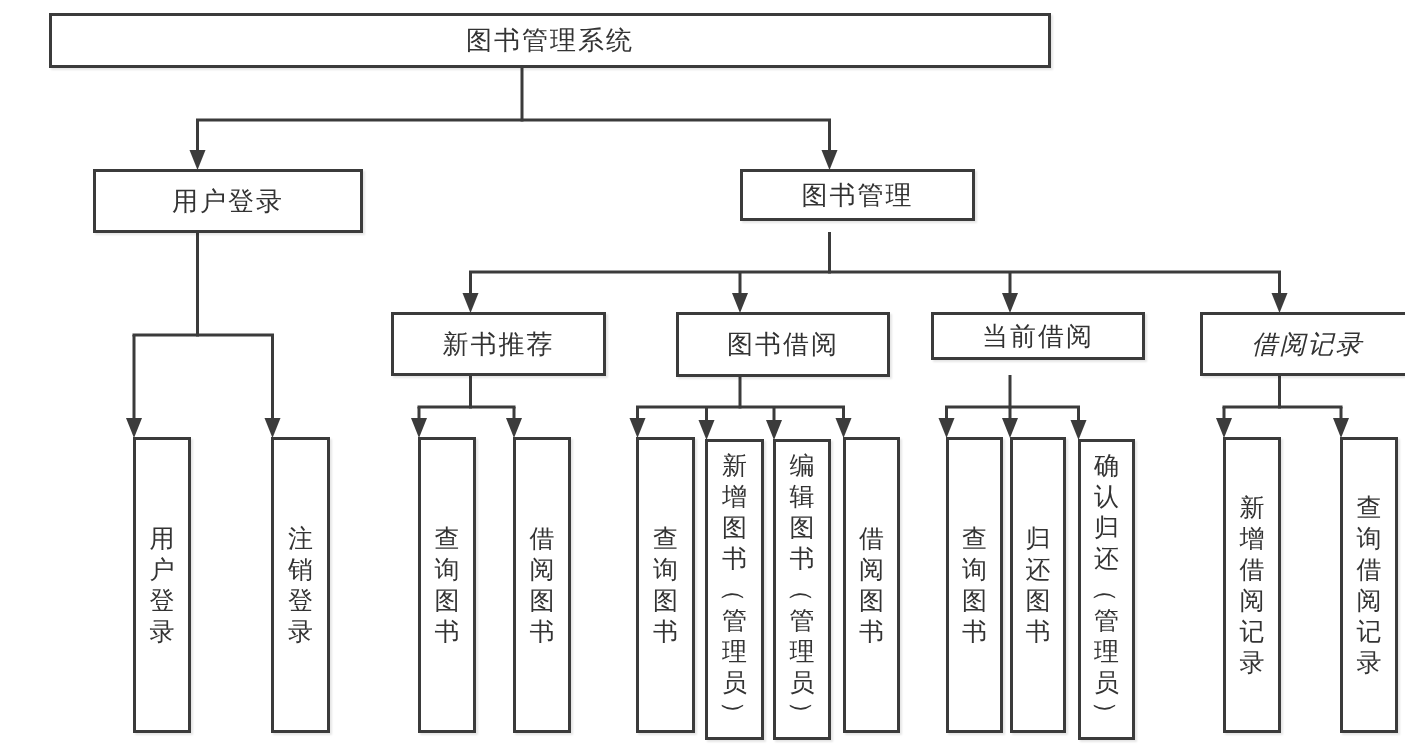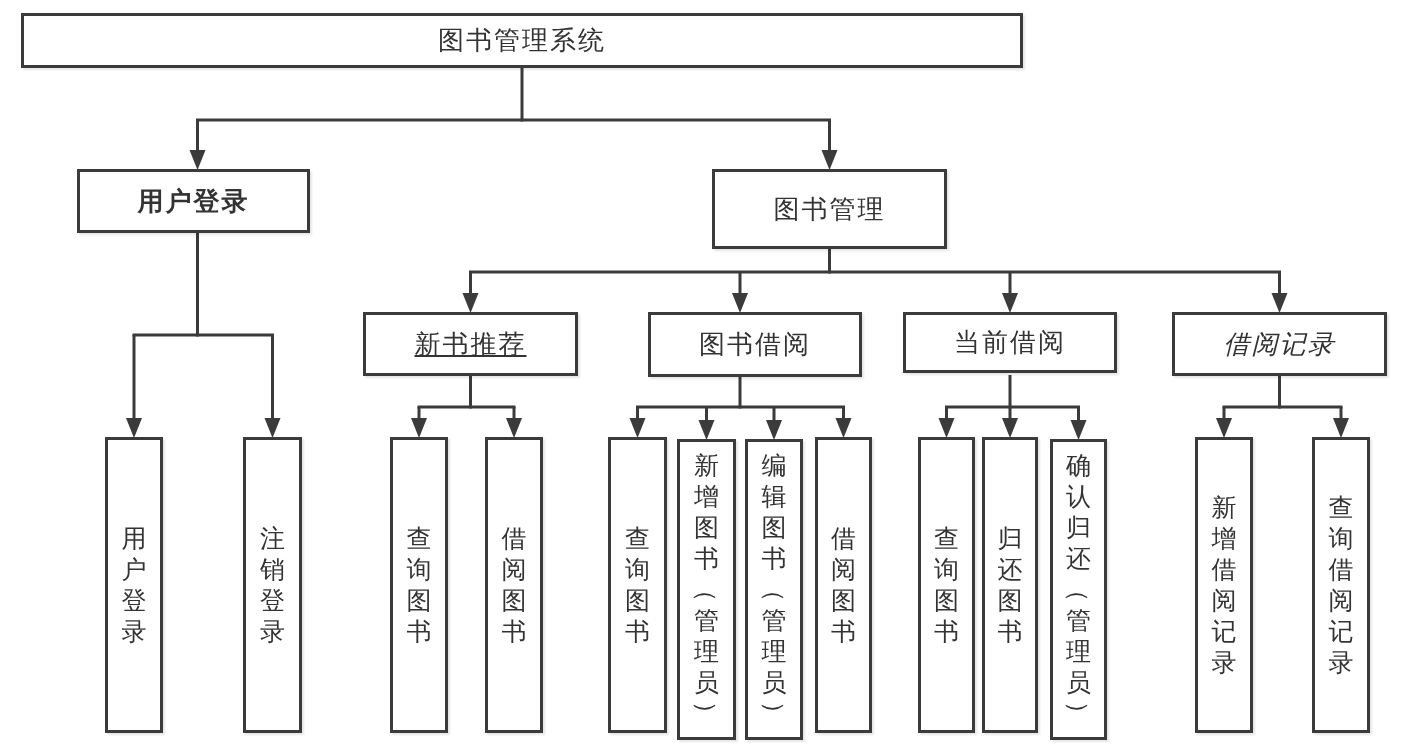--- a/index.html
+++ b/index.html
@@ -30,20 +30,21 @@
   .node {
     position: absolute;
     box-sizing: border-box;
     background: var(--box-fill, #ffffff);
     border: 3px solid var(--line-color, #3b3b3b);
     color: var(--text-color, #333333);
     display: flex;
     align-items: center;
     justify-content: center;
     box-shadow: 2px 2px 2px rgba(0,0,0,0.10);
+    margin-left: 28px;
   }
   .node.h .label {
     font-size: 26px;
     letter-spacing: 2px;
     white-space: nowrap;
   }
   .node.v .label {
     display: flex;
     flex-direction: column;
     align-items: center;
@@ -125,33 +126,33 @@
       <line x1="1222.5" y1="407" x2="1342.5" y2="407" stroke="#3b3b3b" stroke-width="3"></line>
       <line x1="1224" y1="407" x2="1224" y2="419" stroke="#3b3b3b" stroke-width="3"></line>
       <polygon points="1216,418 1232,418 1224,438" fill="#3b3b3b"></polygon>
       <line x1="1341" y1="407" x2="1341" y2="419" stroke="#3b3b3b" stroke-width="3"></line>
       <polygon points="1333,418 1349,418 1341,438" fill="#3b3b3b"></polygon>
     </svg>
   <div class="nodes">
       <div class="node h" style="left: 21px; top: 13px; width: 1002px; height: 55px;">
         <span class="label">图书管理系统</span>
       </div>
-      <div class="node h" style="left: 77px; top: 169px; width: 233px; height: 64px; font-weight: bold;">
+      <div class="node h" style="left: 65px; top: 169px; width: 270px; height: 64px;">
         <span class="label">用户登录</span>
       </div>
-      <div class="node h" style="left: 712px; top: 169px; width: 235px; height: 80px; justify-content: center;">
+      <div class="node h" style="left: 712px; top: 169px; width: 235px; height: 52px; justify-content: center;">
         <span class="label">图书管理</span>
       </div>
-      <div class="node h" style="left: 363px; top: 312px; width: 215px; height: 64px; text-decoration: underline;">
+      <div class="node h" style="left: 363px; top: 312px; width: 215px; height: 64px;">
         <span class="label">新书推荐</span>
       </div>
       <div class="node h" style="left: 648px; top: 312px; width: 214px; height: 65px;">
         <span class="label">图书借阅</span>
       </div>
-      <div class="node h" style="left: 903px; top: 312px; width: 214px; height: 61px;">
+      <div class="node h" style="left: 903px; top: 312px; width: 214px; height: 48px;">
         <span class="label">当前借阅</span>
       </div>
       <div class="node h" style="left: 1172px; top: 312px; width: 215px; height: 64px; font-style: italic;">
         <span class="label">借阅记录</span>
       </div>
       <div class="node v" style="left: 105px; top: 437px; width: 58px; height: 296px;">
         <span class="label">
           <span class="ch">用</span>
           <span class="ch">户</span>
           <span class="ch">登</span>

